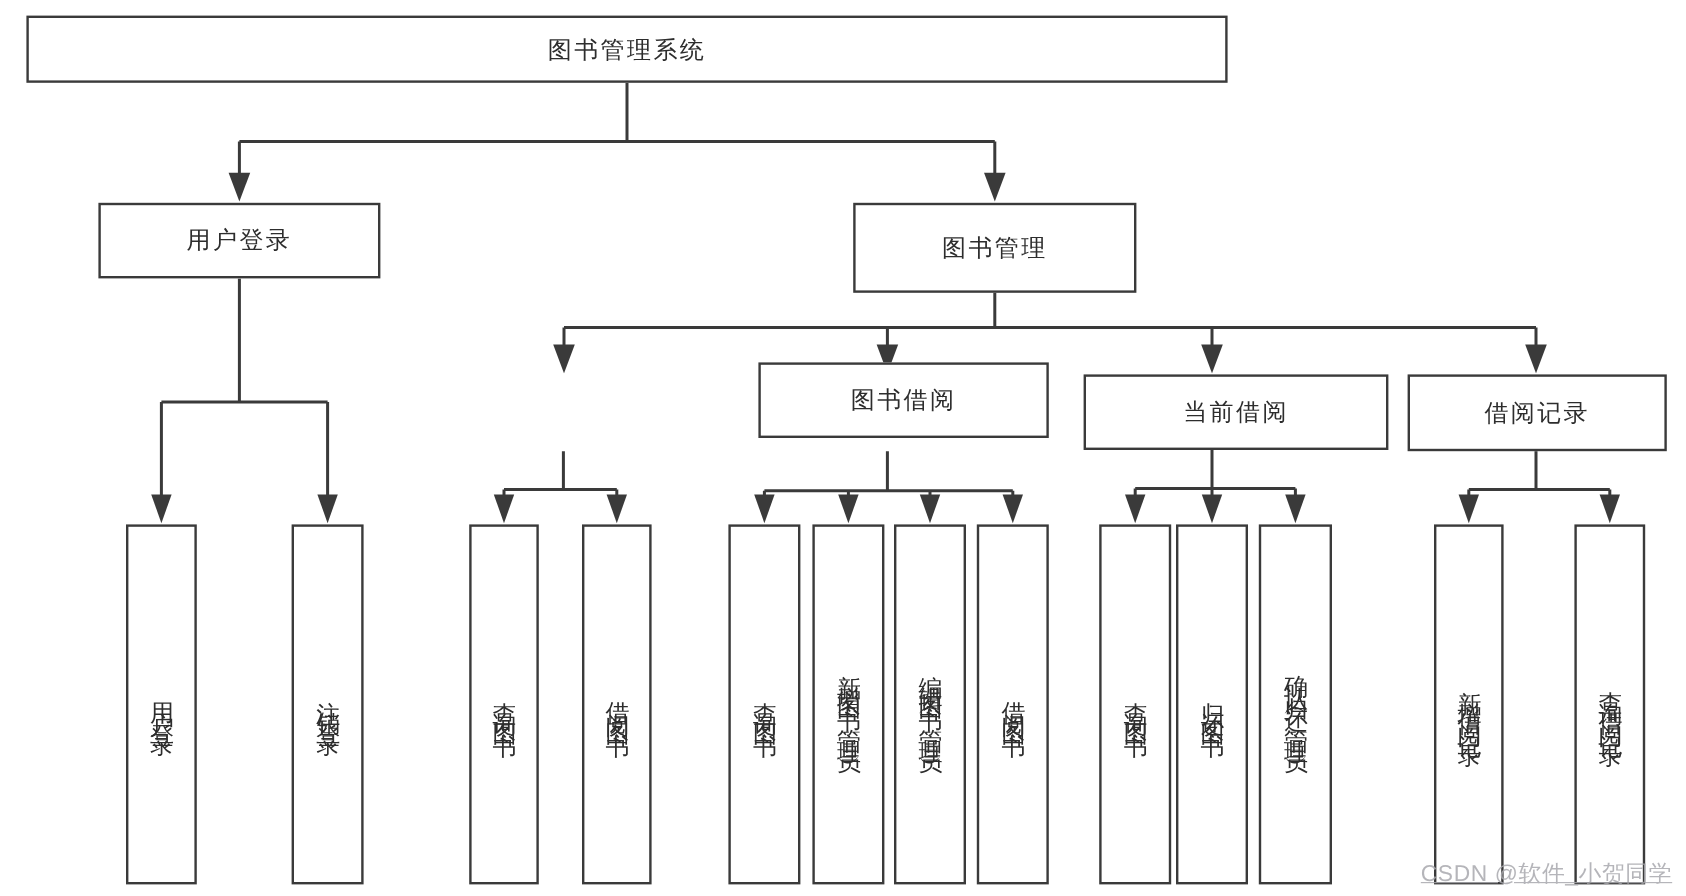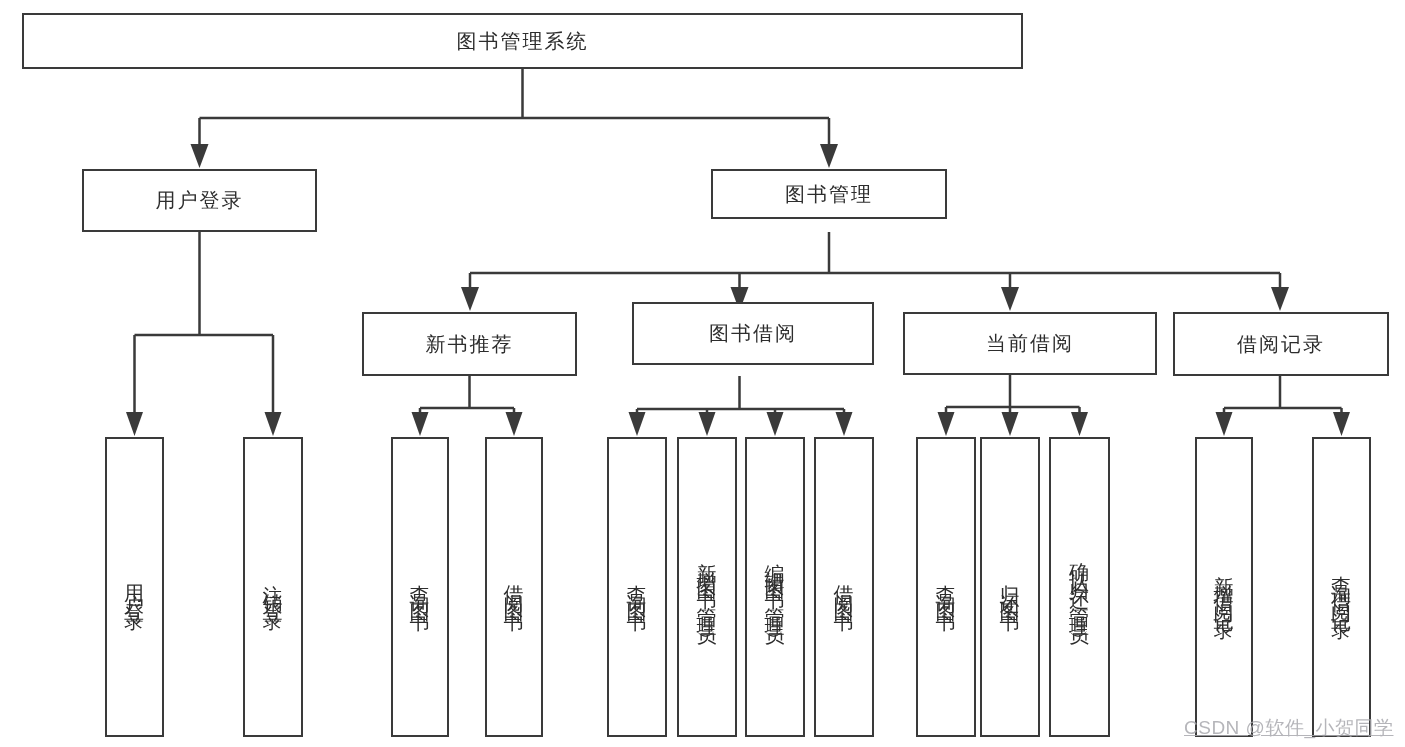--- a/index.html
+++ b/index.html
@@ -80,23 +80,22 @@
       <polygon points="1001.5,412 1018.5,412 1010,436"></polygon>
       <polygon points="1071,412 1088,412 1079.5,436"></polygon>
       <polygon points="1215.5,412 1232.5,412 1224,436"></polygon>
       <polygon points="1333,412 1350,412 1341.5,436"></polygon>
     </g>
   </svg>
 
   <div class="node" style="left:22px; top:13px; width:1001px; height:56px;">图书管理系统</div>
 
   <div class="node" style="left:82px; top:169px; width:235px; height:63px;">用户登录</div>
-  <div class="node" style="left:711px; top:169px; width:236px; height:50px;">图书管理</div>
+  <div class="node" style="left:711px; top:169px; width:236px; height:75px;">图书管理</div>
 
-  <div class="node" style="left:362px; top:312px; width:215px; height:64px;">新书推荐</div>
   <div class="node" style="left:632px; top:302px; width:242px; height:63px;">图书借阅</div>
   <div class="node" style="left:903px; top:312px; width:254px; height:63px;">当前借阅</div>
   <div class="node" style="left:1173px; top:312px; width:216px; height:64px;">借阅记录</div>
 
   <div class="node leaf" style="left:105px; top:437px; width:59px; height:300px;">用户登录</div>
   <div class="node leaf" style="left:243px; top:437px; width:60px; height:300px;">注销登录</div>
 
   <div class="node leaf" style="left:391px; top:437px; width:58px; height:300px;">查询图书</div>
   <div class="node leaf" style="left:485px; top:437px; width:58px; height:300px;">借阅图书</div>
 

